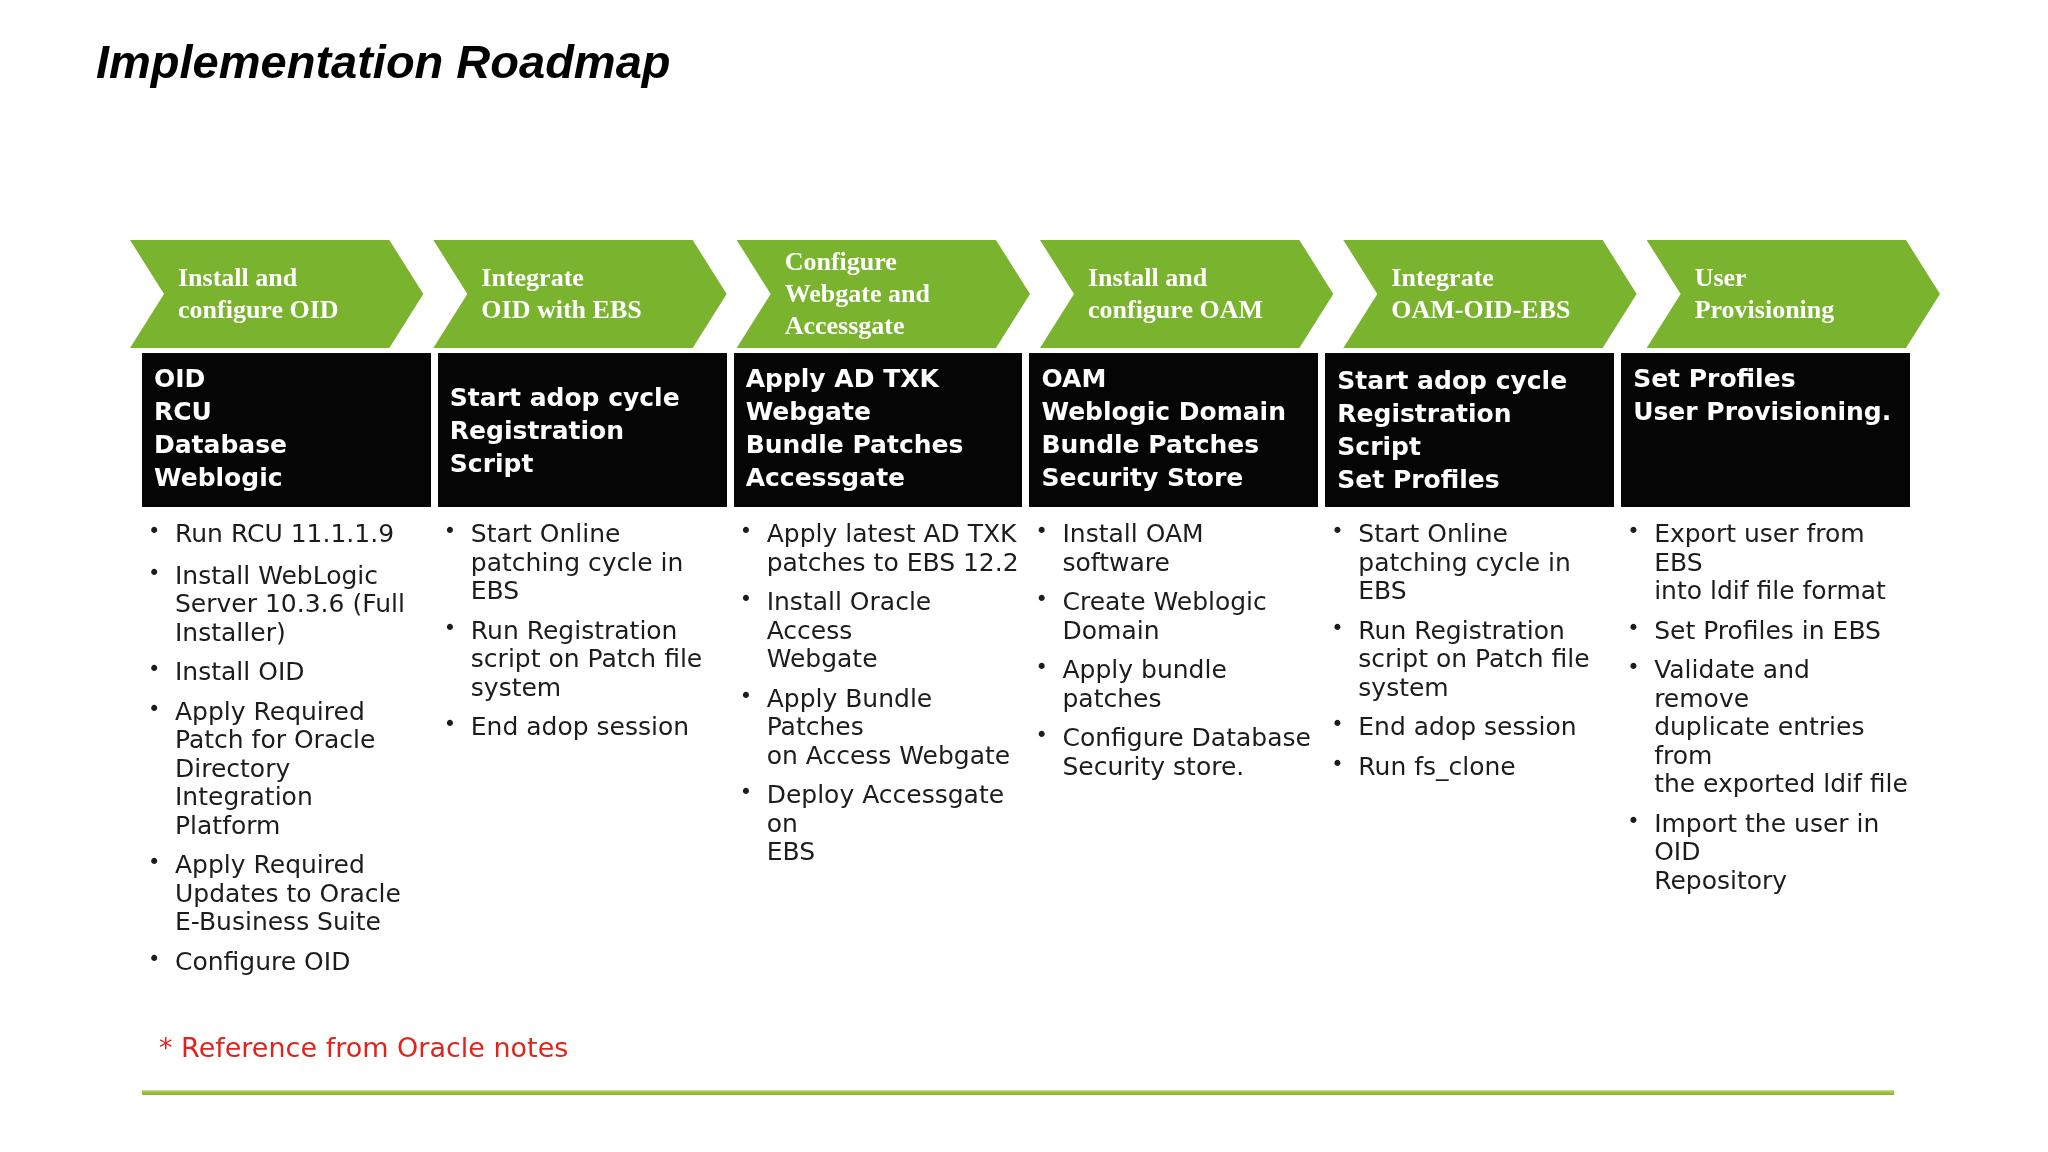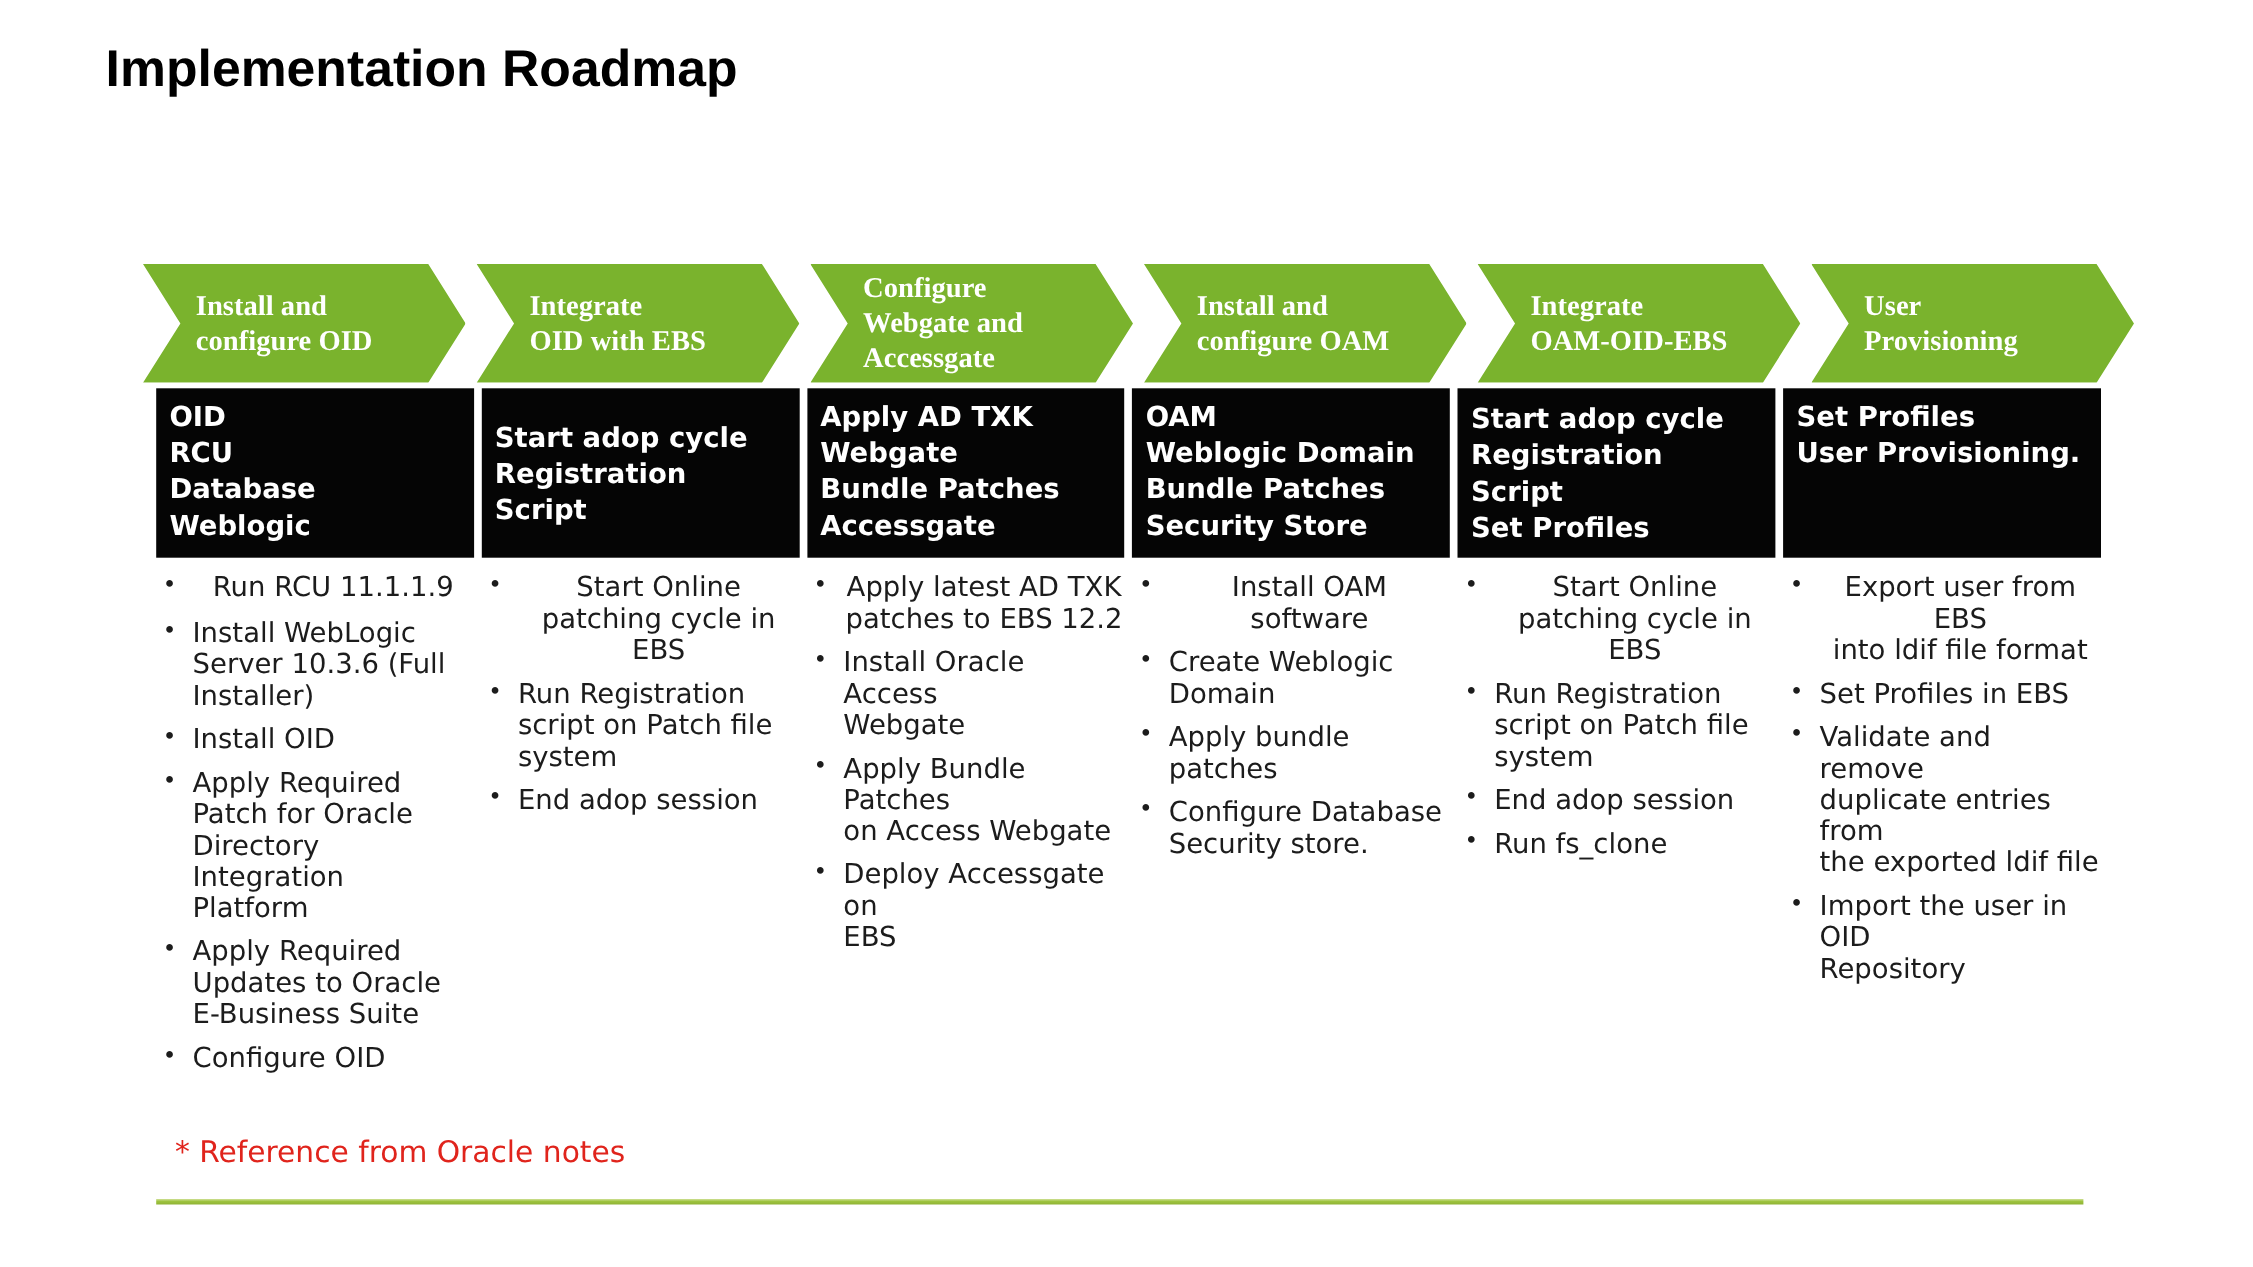--- a/index.html
+++ b/index.html
@@ -20,20 +20,21 @@
     font-family:"DejaVu Sans",sans-serif;
   }
   .slide{position:absolute;inset:0;}
 
   
   .title{
     position:absolute;left:96px;top:34px;margin:0;
     font-family:"Liberation Sans",sans-serif;
     font-size:47px;font-weight:bold;color:#000;
     letter-spacing:0px;
+    font-style:italic;
   }
 
   
   .arrows{
     position:absolute;left:130px;top:240px;
     width:1810px;height:108px;
     display:flex;gap:10px;font-family:Liberation Serif, serif;
   }
   .arrow{
     flex:1 1 0;
@@ -80,21 +81,21 @@
     list-style:none;margin:0;padding:0;
   }
   .tasks li{
     position:relative;
     padding-left:33px;
     margin-top:11px;
     font-size:25px;line-height:1.14;
     color:var(--body-text);
     white-space:pre-line;
   }
-  .tasks li:first-child{margin-top:0;text-align:center;}
+  .tasks li:first-child{margin-top:0;}
   .tasks li.tight{margin-top:13px;}
   .tasks li::before{
     content:"\2022";
     position:absolute;left:6px;top:0px;
     font-size:21px;color:var(--body-text);
   }
 
   
   .footnote{
     position:absolute;left:159px;top:1032px;

